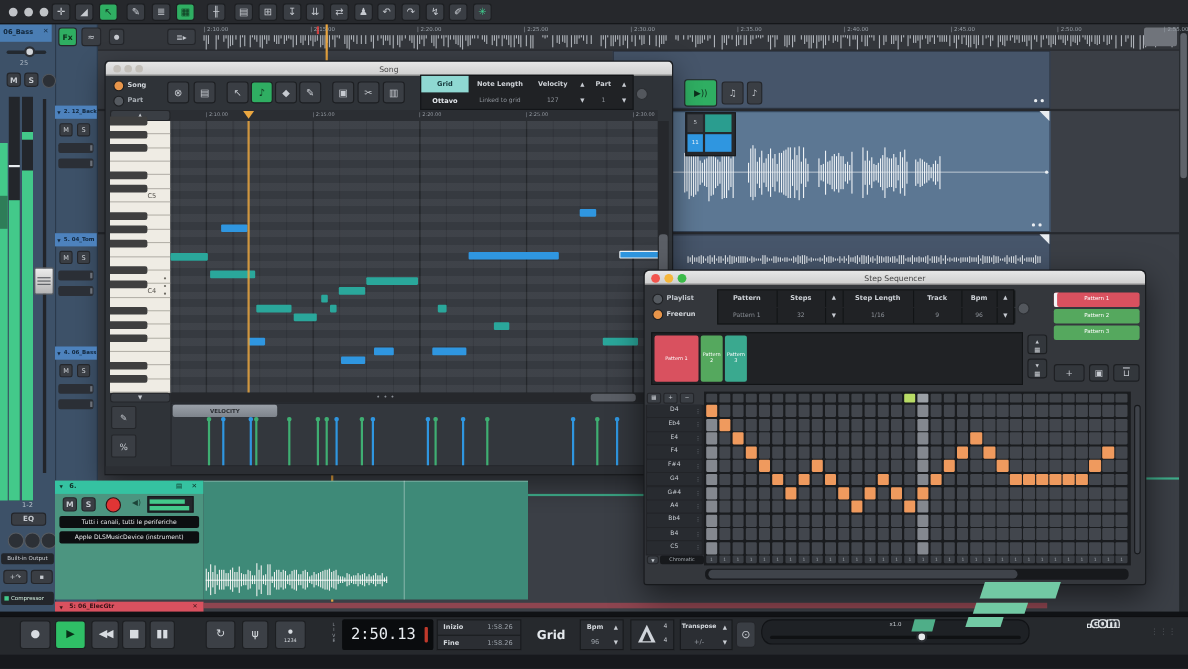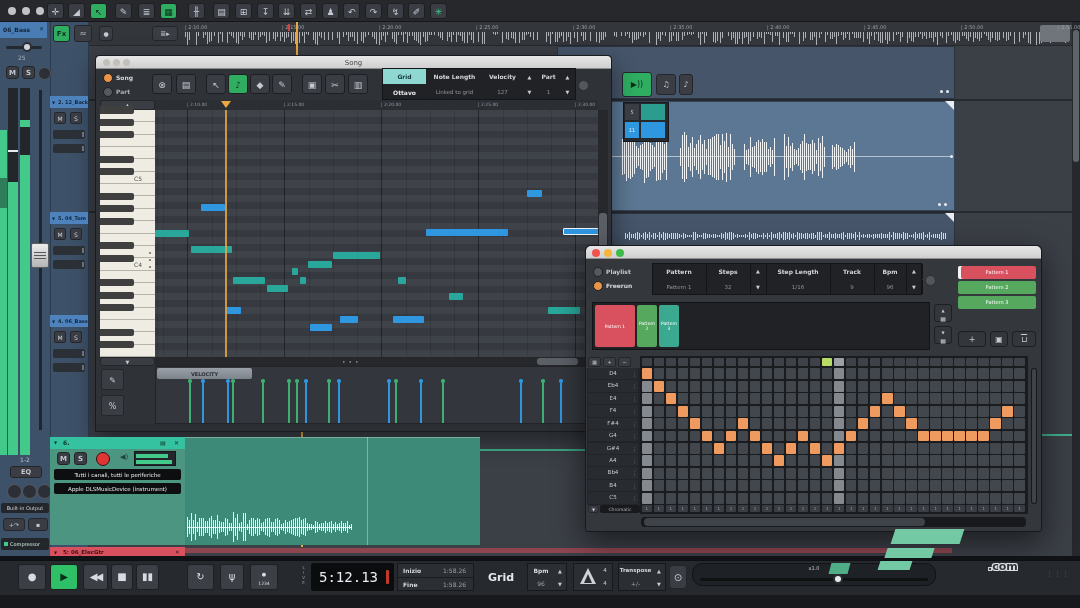--- a/index.html
+++ b/index.html
@@ -983,20 +983,21 @@
   <div class="abs" style="left:50px;top:547px;width:135px;height:11px;background:#d9515f;"></div>
   <div class="abs" style="left:54px;top:550px;font-size:4px;color:#3a1317;">▼</div>
   <div class="abs lbl" style="left:63px;top:549px;font-size:5.5px;font-weight:bold;color:#3a1317;">5: 06_ElecGtr</div>
   <div class="abs" style="left:175px;top:549px;font-size:5.5px;color:#3a1317;">✕</div>
 
   <div class="abs" style="left:585px;top:245px;width:457px;height:287px;background:#34373c;border:1px solid #17191c;border-radius:5px 5px 3px 3px;box-shadow:0 10px 30px rgba(0,0,0,0.55);box-sizing:border-box;"></div>
   <div class="abs winbar" style="left:586px;top:246px;width:455px;height:13px;border-radius:5px 5px 0 0;"></div>
   <div class="dot" style="left:592px;top:249px;width:8px;height:8px;background:#f2544d;"></div>
   <div class="dot" style="left:604px;top:249px;width:8px;height:8px;background:#f5b63b;"></div>
   <div class="dot" style="left:616px;top:249px;width:8px;height:8px;background:#3cbb49;"></div>
+  <div class="abs ctr" style="left:586px;top:246px;width:455px;height:13px;font-size:7px;color:#444;">Step Sequencer</div>
   <div class="dot" style="left:593px;top:267px;width:8px;height:8px;background:#555a60;border:1px solid #1d1f22;"></div>
   <div class="abs lbl" style="left:606px;top:268px;font-size:6px;font-weight:bold;color:#c4c9cf;">Playlist</div>
   <div class="dot" style="left:593px;top:281px;width:8px;height:8px;background:#e8954a;border:1px solid #1d1f22;"></div>
   <div class="abs lbl" style="left:606px;top:282px;font-size:6px;font-weight:bold;color:#d2d6db;">Freerun</div>
   <div class="abs" style="left:652px;top:263px;width:270px;height:32px;background:#202225;border:1px solid #121416;box-sizing:border-box;"></div>
   <div id="seq-params">
       <div style="position: absolute; left: 652px; top: 264px; width: 54px; height: 15px; font-size: 6px; font-weight: bold; color: rgb(207, 211, 216); text-align: center; line-height: 15px; border-right: 1px solid rgb(18, 20, 22);">Pattern</div>
       <div style="position: absolute; left: 652px; top: 280px; width: 54px; height: 14px; font-size: 5.5px; color: rgb(142, 147, 154); text-align: center; line-height: 14px; border-right: 1px solid rgb(18, 20, 22);">Pattern 1</div>
       <div style="position: absolute; left: 706px; top: 264px; width: 44px; height: 15px; font-size: 6px; font-weight: bold; color: rgb(207, 211, 216); text-align: center; line-height: 15px; border-right: 1px solid rgb(18, 20, 22);">Steps</div>
       <div style="position: absolute; left: 706px; top: 280px; width: 44px; height: 14px; font-size: 5.5px; color: rgb(142, 147, 154); text-align: center; line-height: 14px; border-right: 1px solid rgb(18, 20, 22);">32</div>
@@ -1465,21 +1466,21 @@
   <div class="abs" style="left:641px;top:517px;width:385px;height:10px;background:#17191c;border-radius:4px;"></div>
   <div class="abs" style="left:644px;top:518px;width:281px;height:8px;background:#3f434a;border-radius:4px;"></div>
   <div class="abs" style="left:1031px;top:368px;width:6px;height:136px;background:#17191c;border-radius:3px;"></div>
   <div class="abs" style="left:1032px;top:369px;width:4px;height:134px;background:#3f434a;border-radius:3px;"></div>
 
   <div class="abs" style="left:0;top:556px;width:1080px;height:4px;background:#101215;"></div>
   <div class="abs" style="left:0;top:560px;width:1080px;height:35px;background:#26292d;border-top:1px solid #0e0f11;box-sizing:border-box;"></div>
   <div id="transport-buttons"></div>
   <div class="abs vtext" style="left:301px;top:565px;font-size:4px;color:#9aa0a8;letter-spacing:0;">LIVE</div>
   <div class="abs" style="left:311px;top:563px;width:83px;height:28px;background:#0a0c0e;border-radius:2px;"></div>
-  <div class="abs mono lbl" style="left:319px;top:569px;font-size:14px;color:#e8ecf0;">5:12.13</div>
+  <div class="abs mono lbl" style="left:319px;top:569px;font-size:14px;color:#e8ecf0;">2:50.13</div>
   <div class="abs" style="left:386px;top:570px;width:3px;height:14px;background:#c0392b;border-radius:1px;"></div>
   <div class="abs" style="left:397px;top:563px;width:77px;height:28px;background:#2b2e33;border:1px solid #17191c;box-sizing:border-box;"></div>
   <div class="abs lbl" style="left:403px;top:567px;font-size:6px;font-weight:bold;color:#d4d8dd;">Inizio</div>
   <div class="abs lbl" style="left:443px;top:567px;font-size:6px;color:#9aa0a8;">1:58.26</div>
   <div class="abs" style="left:398px;top:577px;width:75px;height:1px;background:#1a1c1f;"></div>
   <div class="abs lbl" style="left:403px;top:581px;font-size:6px;font-weight:bold;color:#d4d8dd;">Fine</div>
   <div class="abs lbl" style="left:443px;top:581px;font-size:6px;color:#9aa0a8;">1:58.26</div>
   <div class="abs ctr" style="left:477px;top:563px;width:48px;height:28px;font-size:11px;font-weight:bold;color:#e4e8ec;">Grid</div>
   <div class="abs" style="left:527px;top:563px;width:40px;height:28px;background:#2b2e33;border:1px solid #17191c;box-sizing:border-box;"></div>
   <div class="abs ctr" style="left:528px;top:565px;width:26px;height:10px;font-size:6px;font-weight:bold;color:#d4d8dd;">Bpm</div>

